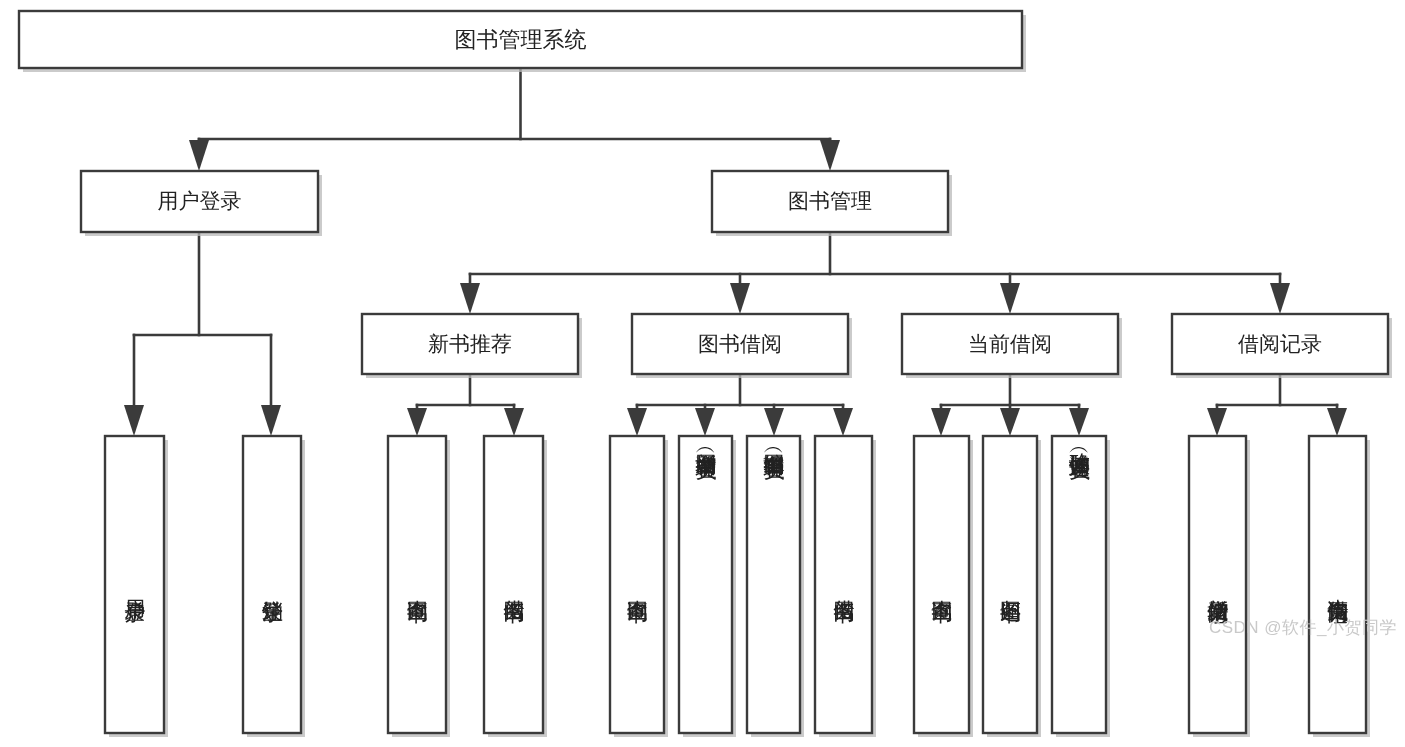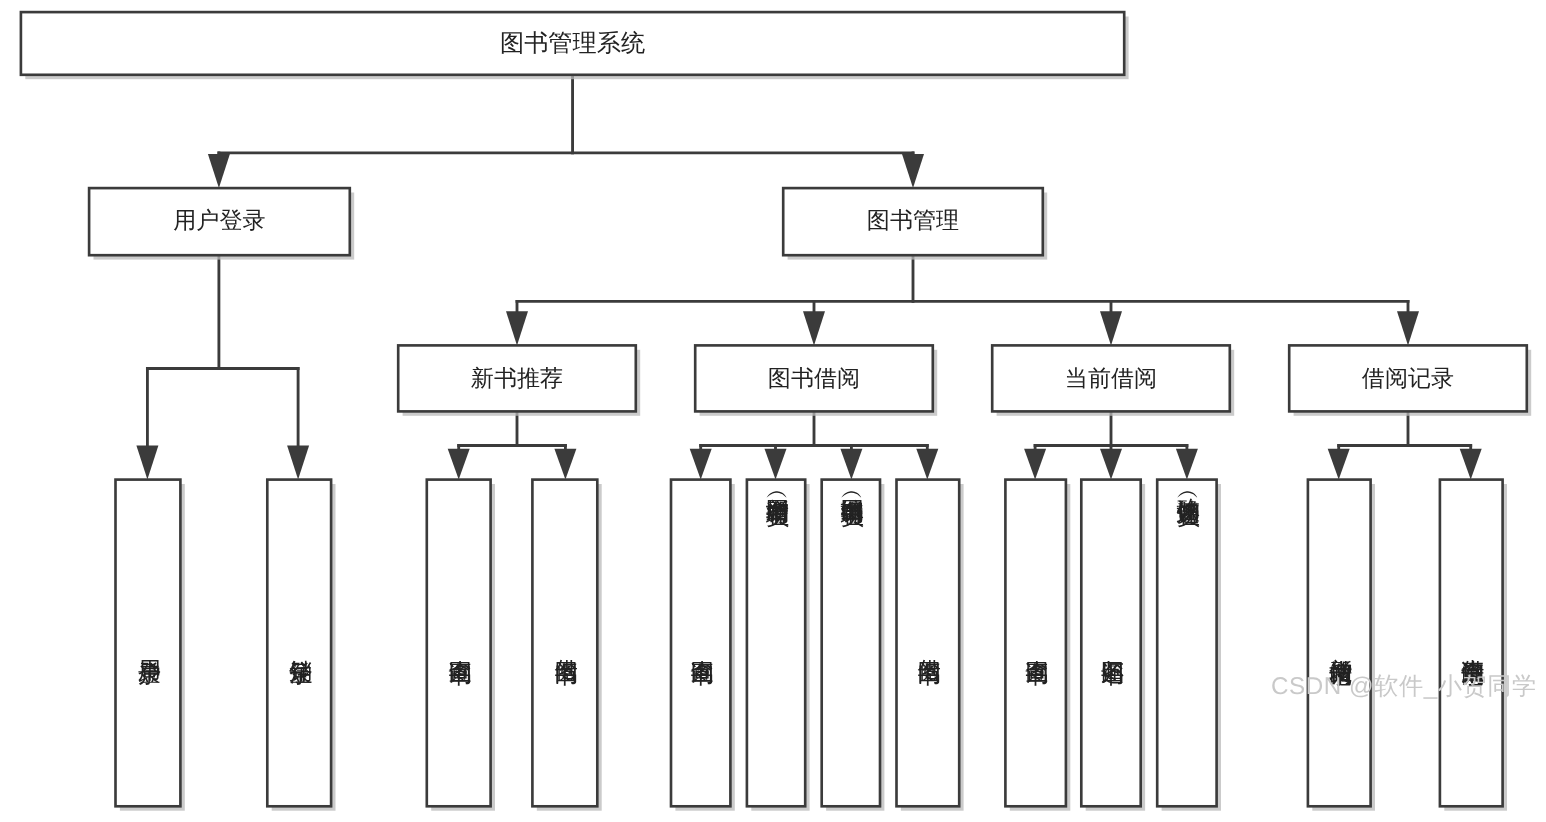--- a/index.html
+++ b/index.html
@@ -71,21 +71,21 @@
     color: #222222;
     letter-spacing: 1px;
     white-space: nowrap;
     text-align: center;
   }
   .watermark {
     position: absolute;
     right: 8px;
     bottom: 4px;
     font-family: "Liberation Sans", "DejaVu Sans", sans-serif;
-    font-size: 22px;
+    font-size: 17px;
     color: #c9c9c9;
     letter-spacing: 0.5px;
     white-space: nowrap;
     user-select: none;
   }
 </style>
 </head>
 <body>
 
 <div id="diagram-root">

